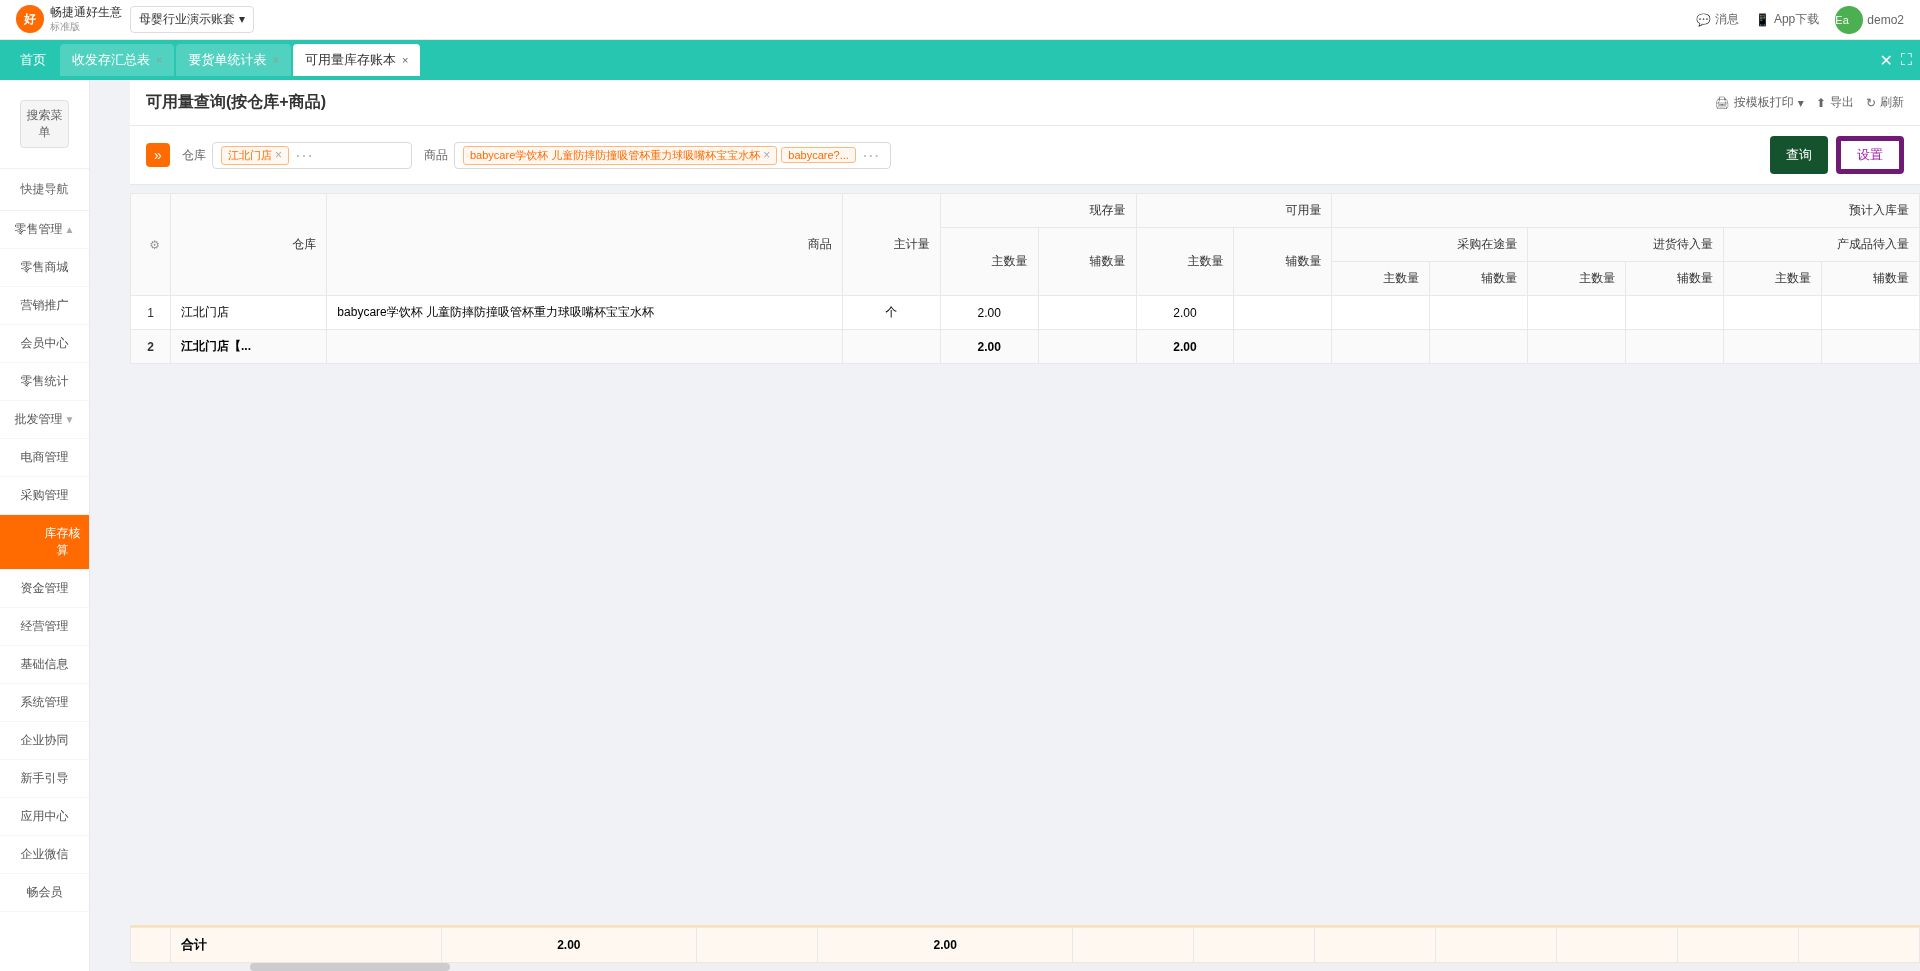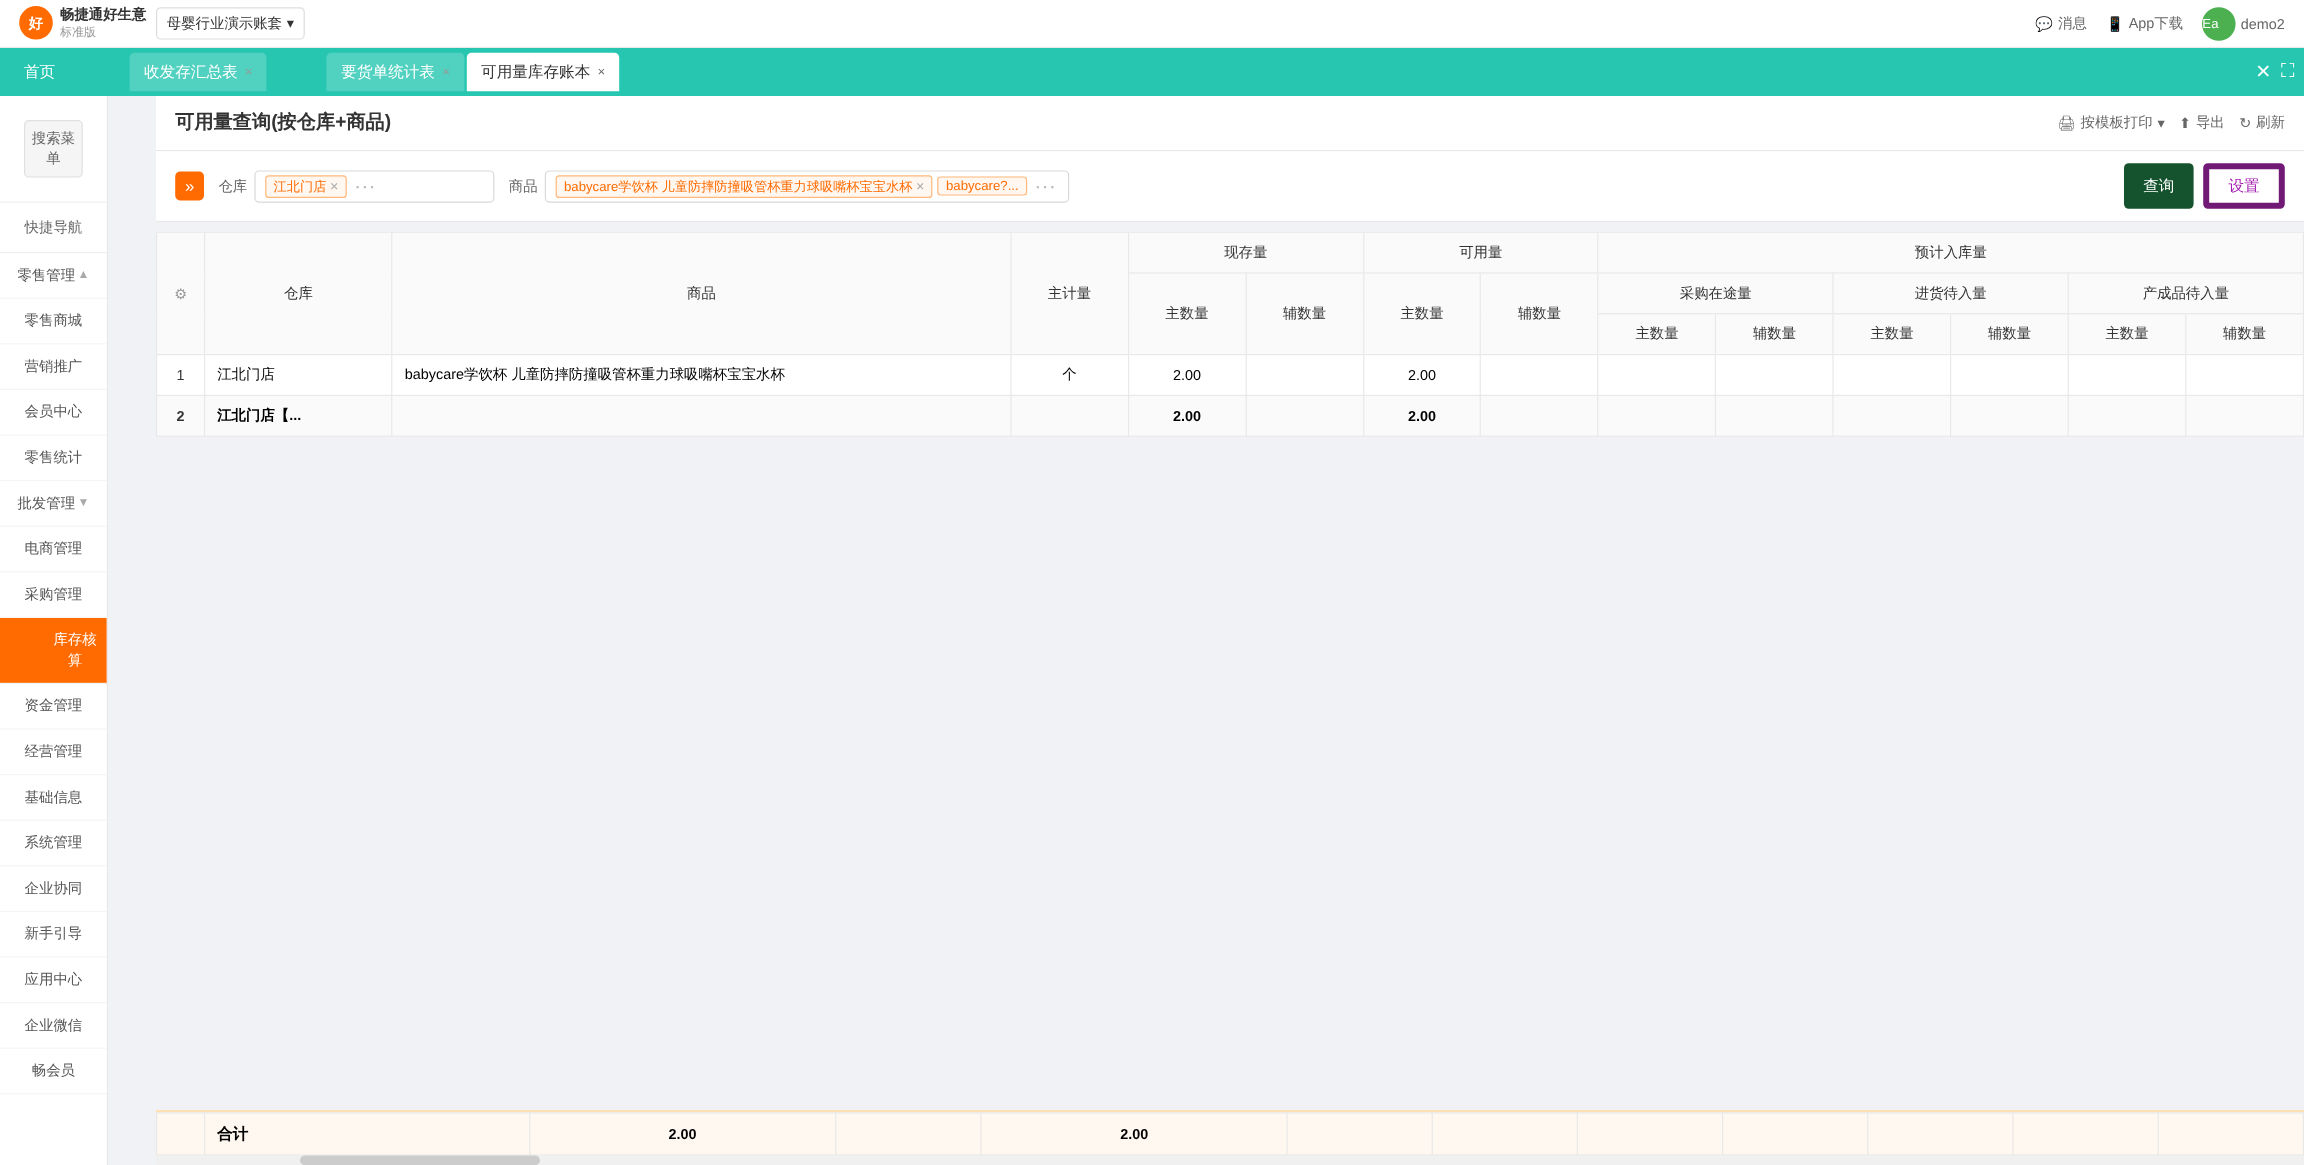--- a/index.html
+++ b/index.html
@@ -12,21 +12,21 @@
       display: flex;
       align-items: center;
       justify-content: space-between;
       padding: 0 16px;
       border-bottom: 1px solid #e8e8e8;
       flex-shrink: 0;
     }
     .top-bar-left { display: flex; align-items: center; gap: 8px; }
     .logo-area { display: flex; align-items: center; gap: 6px; }
     .logo-icon { width: 28px; height: 28px; background: #ff6b00; border-radius: 50%; display: flex; align-items: center; justify-content: center; color: white; font-size: 12px; font-weight: bold; }
-    .logo-text { font-size: 12px; color: #333; line-height: 1.2; font-weight: bold; }
+    .logo-text { font-size: 12px; color: #333; line-height: 1.2; }
     .logo-subtext { font-size: 10px; color: #999; }
     .industry-selector { display: flex; align-items: center; gap: 4px; border: 1px solid #ddd; border-radius: 4px; padding: 4px 8px; cursor: pointer; font-size: 12px; color: #333; min-width: 120px; }
     .top-bar-right { display: flex; align-items: center; gap: 16px; }
     .top-right-item { display: flex; align-items: center; gap: 4px; font-size: 12px; color: #666; cursor: pointer; }
     .avatar { width: 28px; height: 28px; border-radius: 50%; background: #4caf50; display: flex; align-items: center; justify-content: flex-start; color: white; font-size: 11px; }
 
     
     .nav-tabs {
       height: 40px;
       background: #26c6b0;
@@ -44,21 +44,21 @@
       gap: 6px;
       border-radius: 4px 4px 0 0;
       cursor: pointer;
       font-size: 13px;
       color: #fff;
       white-space: nowrap;
     }
     .nav-tab.home { background: transparent; }
     .nav-tab.active { background: #fff; color: #333; }
     .nav-tab .close-icon { font-size: 11px; color: #999; cursor: pointer; }
-    .nav-tab:not(.active):not(.home) { background: rgba(255,255,255,0.2); margin-left: 48px; }
+    .nav-tab:not(.active):not(.home) { background: rgba(255,255,255,0.2); }
     .nav-tab-actions { margin-left: auto; display: flex; gap: 8px; }
     .nav-action-btn { color: white; cursor: pointer; font-size: 16px; }
 
     
     .main-layout { display: flex; flex: 1; overflow: hidden; }
     .sidebar {
       width: 90px;
       background: #fff;
       border-right: 1px solid #e8e8e8;
       display: flex;
@@ -119,21 +119,21 @@
     .filter-tag { background: #fff7f0; border: 1px solid #ffb87a; border-radius: 3px; padding: 1px 6px; font-size: 11px; color: #ff6b00; display: flex; align-items: center; gap: 3px; }
     .filter-tag .remove { cursor: pointer; color: #aaa; font-size: 12px; }
     .filter-actions { margin-left: auto; display: flex; gap: 8px; }
     .btn-query { background: #14532d; color: white; border: none; border-radius: 4px; padding: 5px 16px; cursor: pointer; font-size: 13px; }
     .btn-setting { background: #fff; color: #a21caf; border: 5px solid #701a75; border-radius: 4px; padding: 5px 16px; cursor: pointer; font-size: 13px; }
 
     
     .table-container { flex: 1; overflow: auto; padding: 8px 0; background: #f0f2f5; }
     .data-table { width: 100%; border-collapse: collapse; background: #fff; }
     .data-table th, .data-table td { border: 1px solid #e8e8e8; padding: 8px 10px; text-align: center; font-size: 12px; white-space: nowrap; }
-    .data-table th { background: #fafafa; color: #333; font-weight: normal; }
+    .data-table th { background: #fafafa; color: #333; font-weight: normal; text-align: right; }
     .data-table .serial { color: #333; width: 40px; }
     .data-table .col-warehouse { text-align: left; }
     .data-table .col-goods { text-align: left; max-width: 300px; overflow: hidden; text-overflow: ellipsis; }
     .settings-col { width: 30px; }
     .gear-icon { color: #999; cursor: pointer; }
 
     
     .scroll-indicator { height: 8px; background: #f0f0f0; position: relative; }
     .scroll-thumb { height: 8px; width: 200px; background: #ccc; border-radius: 4px; position: absolute; left: 120px; }
   </style>

